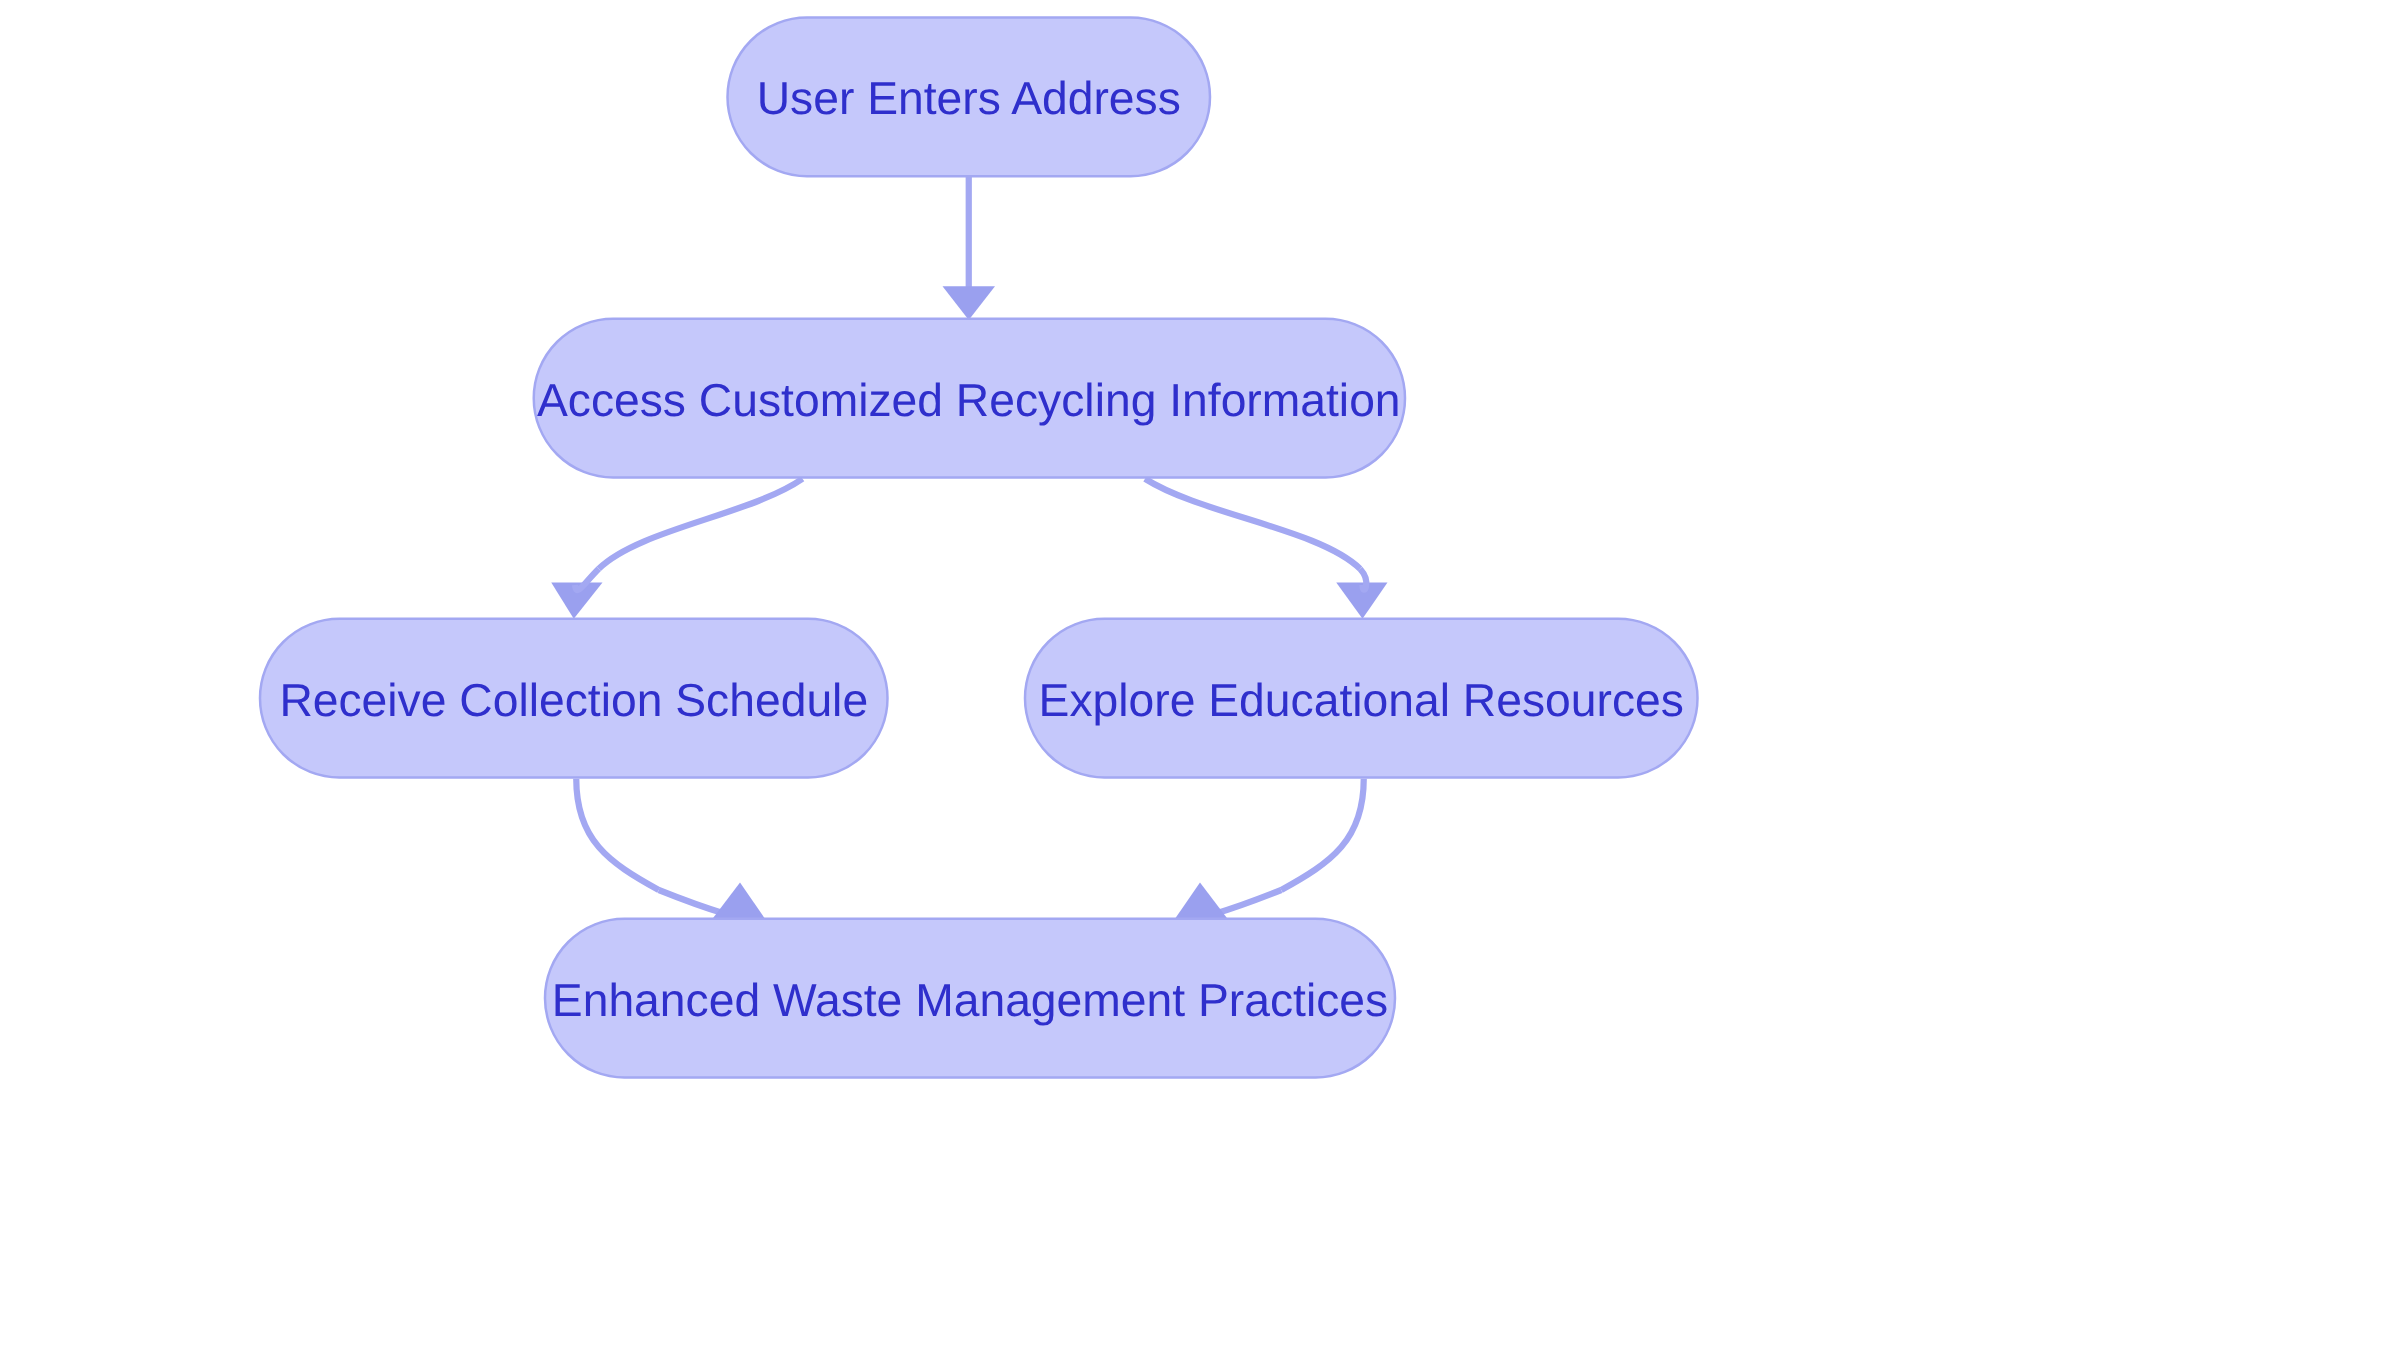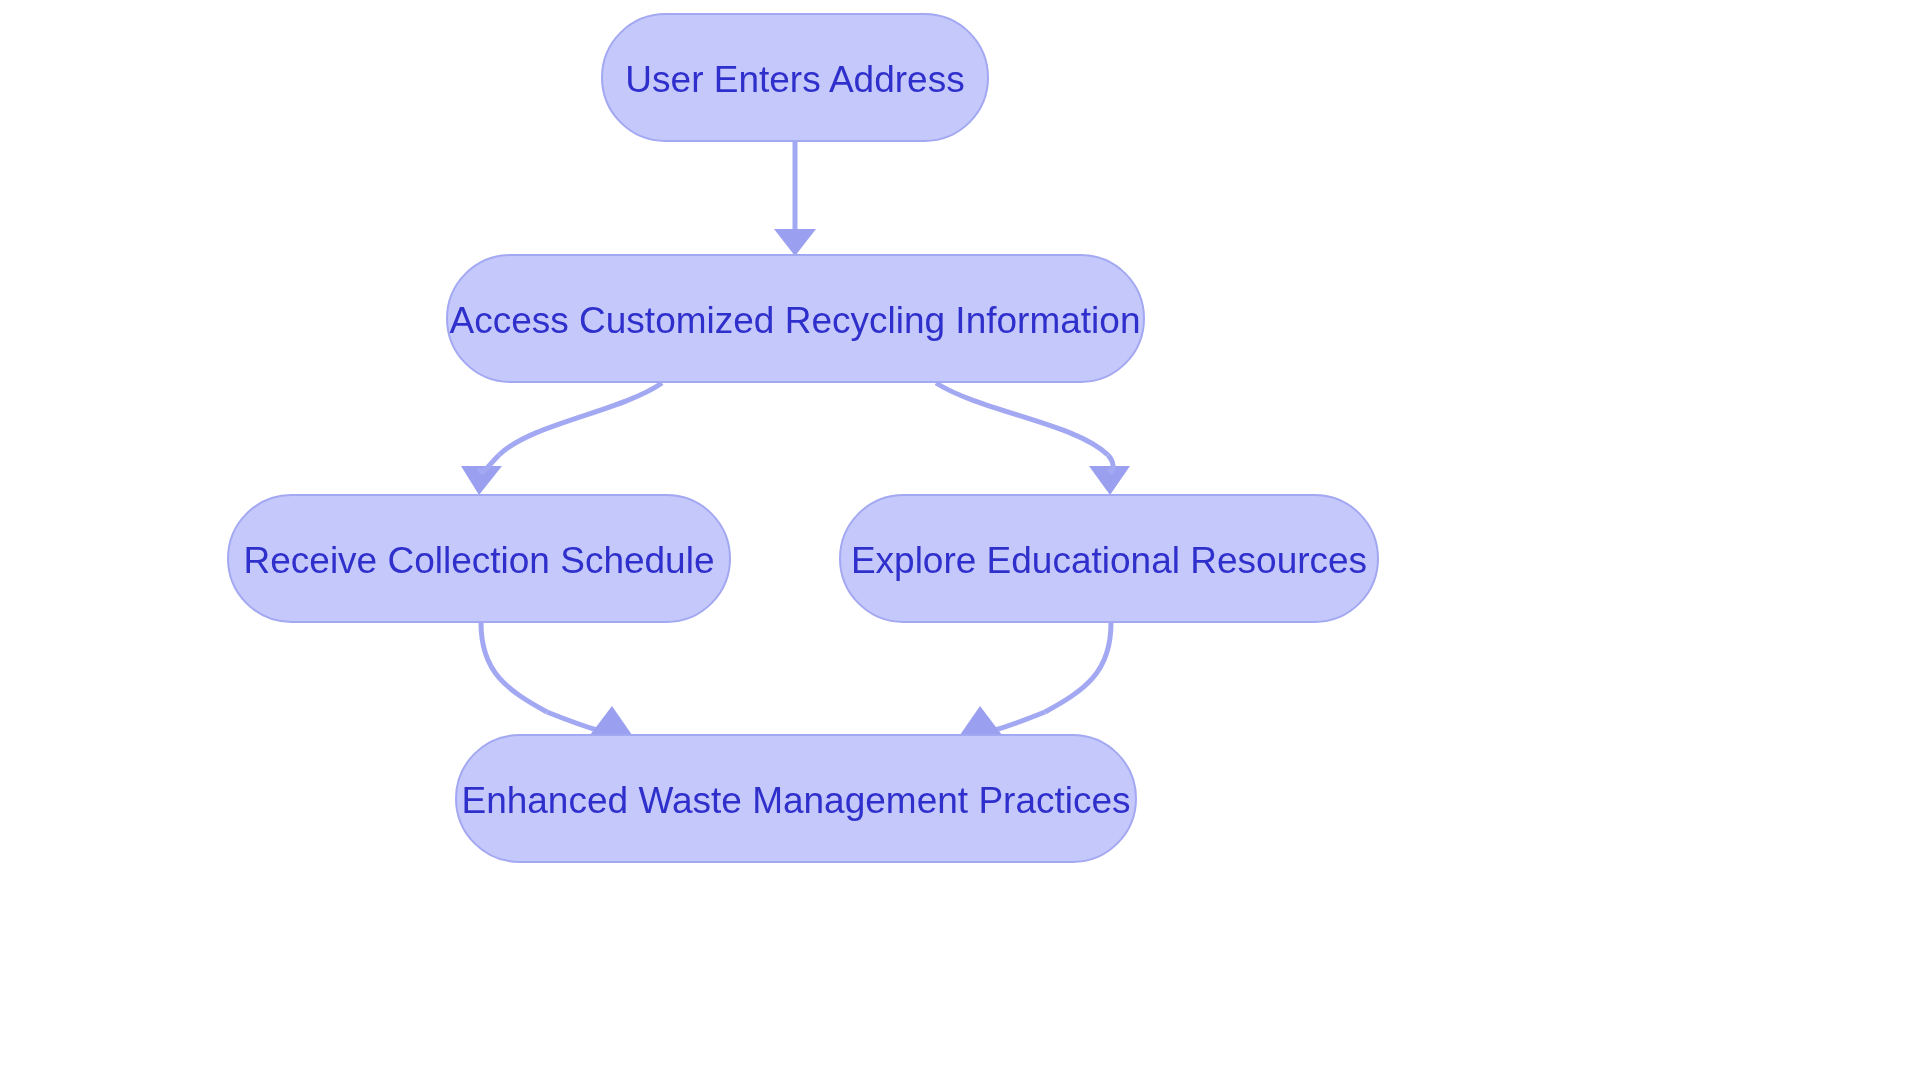--- a/index.html
+++ b/index.html
@@ -11,21 +11,20 @@
     width: 1920px;
     height: 1083px;
     overflow: hidden;
     font-family: "Liberation Sans", sans-serif;
   }
   #flowchart-root {
     position: relative;
     width: 1880px;
     height: 1083px;
     background: #ffffff;
-    margin-left: 20px;
   }
   svg#flow-svg {
     position: absolute;
     top: 0;
     left: 0;
     width: 1920px;
     height: 1083px;
     display: block;
   }
   .node-shape {

